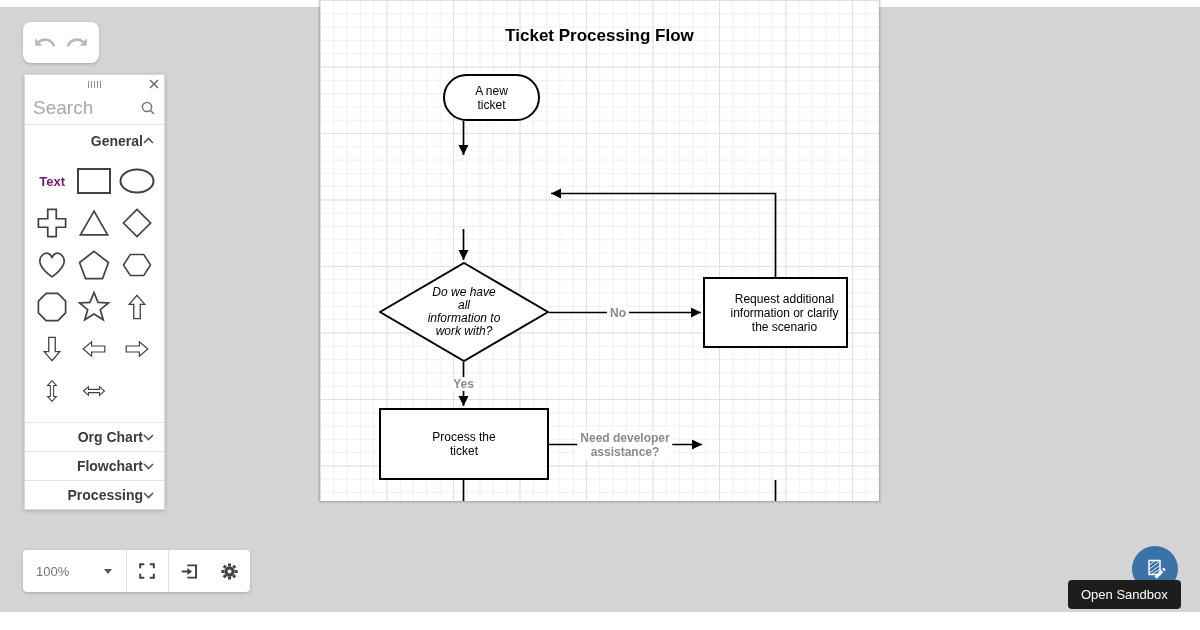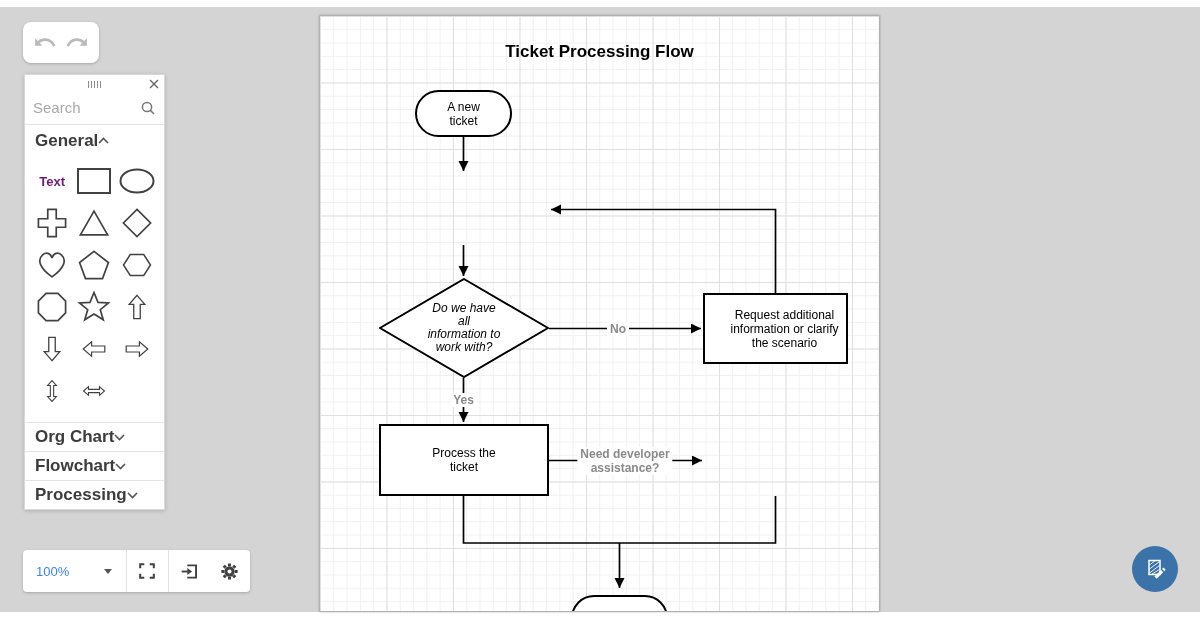--- a/index.html
+++ b/index.html
@@ -2,35 +2,35 @@
 <html><head>
 <meta charset="utf-8">
 <style>
   * { margin:0; padding:0; box-sizing:border-box; }
   html,body { width:1200px; height:630px; background:#fff; overflow:hidden;
               font-family:"Liberation Sans", sans-serif; }
   #app { position:relative; width:1200px; height:630px; background:#fff; }
   #stage { position:absolute; left:0; top:7px; width:1200px; height:605px; background:#d4d4d4; }
 
   
-  #canvas { position:absolute; left:320px; top:16px; width:559px; height:595px;
+  #canvas { position:absolute; left:320px; top:0; width:559px; height:501px;
             background:#fff; overflow:hidden;
             box-shadow:0 0 2px 1px rgba(0,0,0,.25);
             background-image:
               linear-gradient(to right, #e0e0e0 1px, transparent 1px),
               linear-gradient(to bottom, #e0e0e0 1px, transparent 1px),
               linear-gradient(to right, #f0f0f0 1px, transparent 1px),
               linear-gradient(to bottom, #f0f0f0 1px, transparent 1px);
             background-size:66.5px 66.5px, 66.5px 66.5px, 13.3px 13.3px, 13.3px 13.3px; }
   .diagram-title { position:absolute; left:0; top:26px; width:100%; text-align:center;
                    font-size:17px; font-weight:bold; color:#000; }
   .node { position:absolute; display:flex; align-items:center; justify-content:center;
           background:#fff; border:2px solid #000; color:#000; font-size:12px;
           line-height:14px; text-align:center; white-space:pre-line; }
-  .stadium { border-radius:24px; }
+  .stadium { border-radius:24px;margin-left:28px; }
   #node-start   { left:95px;  top:74px;  width:97px;  height:47px; }
   #node-analyze { left:59px;  top:157px; width:170px; height:72px; }
   #node-request { left:383px; top:277px; width:145px; height:71px;padding-left:18px; }
   #node-process { left:59px;  top:408px; width:170px; height:72px; }
   #node-rnd     { left:384px; top:408px; width:144px; height:72px; }
   #node-end     { left:251px; top:579px; width:97px;  height:46px; }
   #node-decision { position:absolute; left:59px; top:262px; width:170px; height:100px;font-style:italic; }
   #node-decision .label { position:absolute; left:0; top:0; width:100%; height:100%;
           display:flex; align-items:center; justify-content:center; font-size:12px;
           line-height:13px; text-align:center; white-space:pre-line; color:#000; }
@@ -48,39 +48,39 @@
   
   #palette { position:absolute; left:24px; top:74px; width:141px; background:#fff;
              border:1px solid #d9d9d9; box-shadow:0 1px 4px rgba(0,0,0,.18); }
   .palette-handle-row { height:16px; position:relative; }
   .drag-dots { position:absolute; left:50%; top:6px; transform:translateX(-50%);
                width:15px; height:7px;
                background:repeating-linear-gradient(90deg,#8f8f8f 0 1px,transparent 1px 3px); }
   .palette-close { position:absolute; right:4px; top:3px; width:12px; height:12px; }
   .search-row { height:34px; border-bottom:1px solid #e4e4e4; display:flex;
                 align-items:center; padding:0 8px; gap:4px; }
-  .search-row input { flex:1; min-width:0; border:none; outline:none; font-size:15px;
+  .search-row input { flex:1; min-width:0; border:none; outline:none; font-size:19px;
                       color:#444; font-family:"Liberation Sans",sans-serif; }
   .search-row input::placeholder { color:#a8a8a8; }
-  .section-header { height:29px; display:flex; align-items:center; justify-content:flex-start;
-                    padding:0 10px; font-size:17px; font-weight:bold; color:#3c3c3c;
+  .section-header { height:29px; display:flex; align-items:center; justify-content:flex-end;
+                    padding:0 10px; font-size:14px; font-weight:bold; color:#3c3c3c;
                     border-top:1px solid #e4e4e4; cursor:pointer; }
   .section-header.first { border-top:none; height:31px; }
   #shape-grid { display:grid; grid-template-columns:repeat(3,1fr); padding:4px 6px 10px 6px; }
   .cell { height:42px; display:flex; align-items:center; justify-content:center; cursor:pointer; }
   .cell svg { stroke:#424242; fill:none; stroke-width:2; }
   .text-shape { font-size:13px; font-weight:bold; color:#701a75; }
 
   
   #zoom-bar { position:absolute; left:23px; top:550px; width:227px; height:42px;
               background:#fff; border-radius:4px; box-shadow:0 1px 3px rgba(0,0,0,.22);
               display:flex; align-items:stretch; }
   .zoom-select { width:103px; display:flex; align-items:center; justify-content:space-between;
                  padding:0 14px 0 13px; cursor:pointer; }
-  .zoom-value { font-size:13px; color:#3b82f6; }
+  .zoom-value { font-size:13px; color:#737373; }
   .caret-down { width:0; height:0; border-left:4px solid transparent;
                 border-right:4px solid transparent; border-top:5px solid #555; }
   .vdiv { width:1px; background:#e2e2e2; }
   .zoom-btn { flex:1; display:flex; align-items:center; justify-content:center; cursor:pointer; }
 
   
   #fab { position:absolute; left:1132px; top:546px; width:46px; height:46px; border-radius:50%;
          display:flex; align-items:center; justify-content:center; cursor:pointer; }
   #tooltip { position:absolute; left:1068px; top:580px; height:29px; background:#1d1d1d;
              border-radius:4px; color:#fff; font-size:13px; display:flex; align-items:center;
@@ -316,13 +316,16 @@
   <div id="fab" style="background:#3b72a8;">
     <svg width="24" height="24" viewBox="0 0 24 24">
       <rect x="6" y="3.5" width="11" height="14" stroke="#fff" stroke-width="1.5" fill="none"></rect>
       <g stroke="#fff" stroke-width="0.9">
         <path d="M6.5 8 L12 3.8 M6.5 12 L16.5 4.5 M6.5 16 L16.5 8.5 M9 17 L16.5 12.5"></path>
       </g>
       <polygon points="11.5,19.5 18,13 20.2,15.2 13.7,21.7" fill="#fff"></polygon>
       <polygon points="19,12 20.5,10.5 22.7,12.7 21.2,14.2" fill="#fff"></polygon>
     </svg>
   </div>
+  <div id="tooltip">
+    <span>Open Sandbox</span>
+  </div>
 </div>
 
 </body></html>

